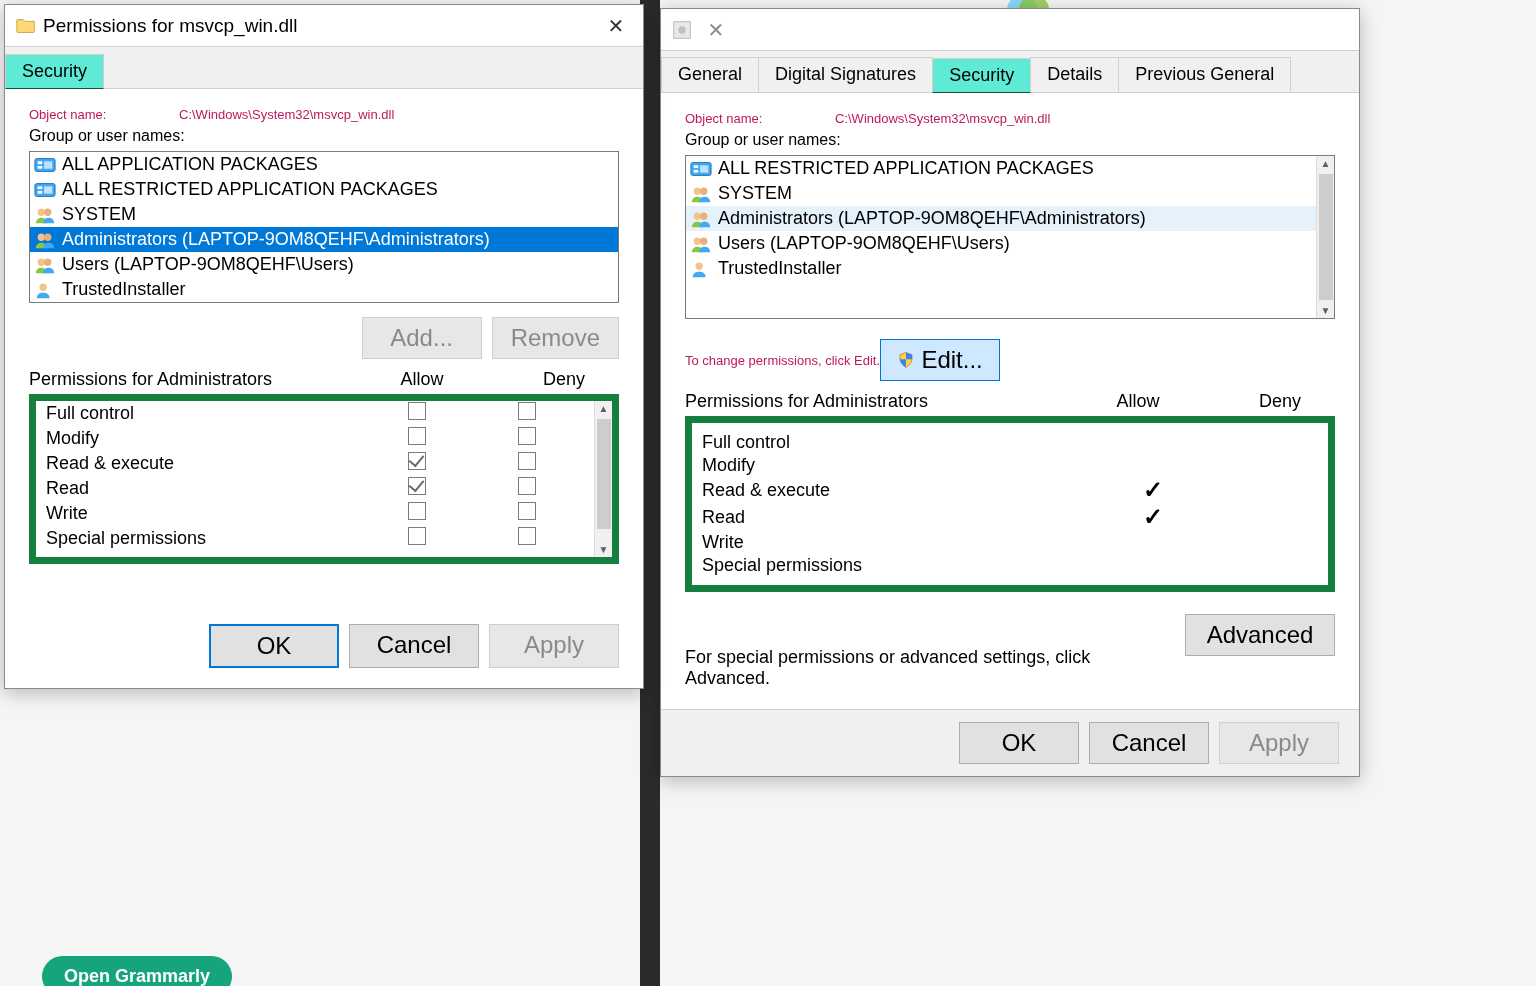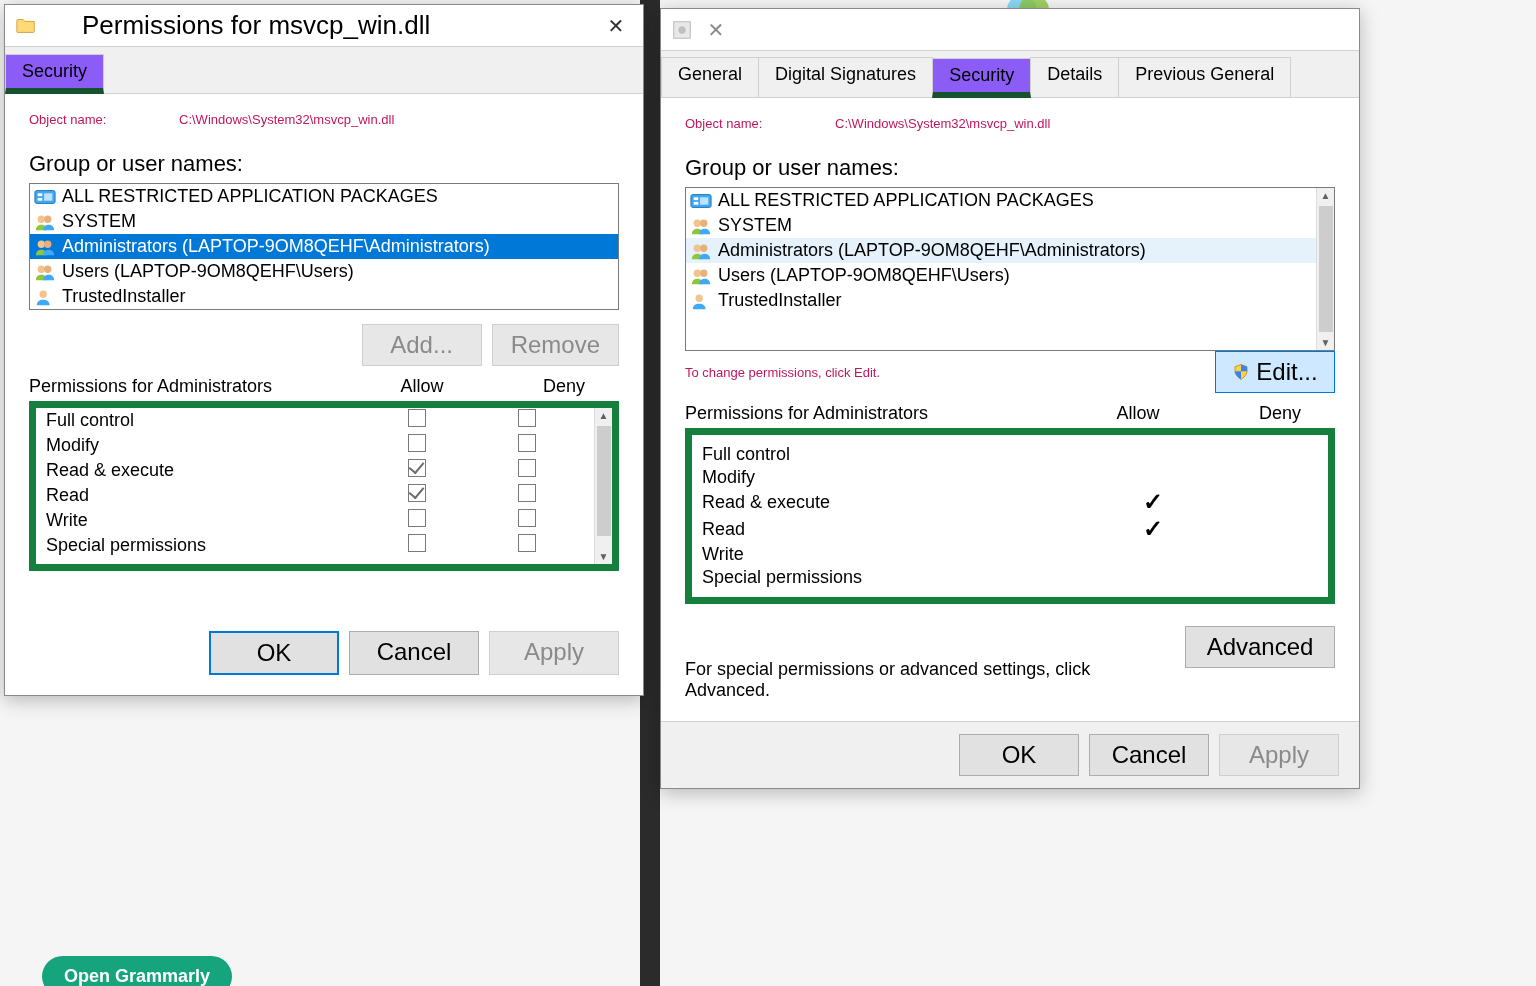--- a/index.html
+++ b/index.html
@@ -24,23 +24,22 @@
     display: flex;
     align-items: center;
     padding: 0 4px 0 10px;
     border-bottom: 1px solid #d0d0d0;
     background: #ffffff;
     color: #000;
   }
   .titlebar.inactive { color: #8a8a8a; }
   .titlebar .title-text {
     flex: 1;
-    font-size: 26px;
+    font-size: 19px;
     padding-left: 6px;
-    margin-left: 39px;
   }
   .titlebar .close {
     width: 46px;
     height: 32px;
     display:flex;
     align-items:center;
     justify-content:center;
     font-size: 20px;
     line-height: 1;
     color:#333;
@@ -63,32 +62,32 @@
   .tab {
     padding:6px 16px;
     font-size:18px;
     background:#f0f0f0;
     border:1px solid #d0d0d0;
     border-bottom:none;
     margin-right:-1px;
     position:relative;
   }
   .tab.active {
-    background:#8b5cf6;
-    border-bottom:6px solid #14532d;
+    background:#5eead4;
+    border-bottom:1px solid #14532d;
     top:1px;
     z-index:2;
   }
 
   
   .lbl { font-size:13px; color:#be185d; }
   .row { display:flex; align-items:center; margin-top:18px; }
   .row .lbl:first-child { width:150px; }
 
-  .section-lbl { font-size:22px; margin-top:24px; display:block; }
+  .section-lbl { font-size:16px; margin-top:5px; display:block; }
 
   
   .listbox {
     border:1px solid #7a7a7a;
     background:#fff;
     margin-top:6px;
     font-size:18px;
     max-height:200px;
     overflow-y:auto;
   }
@@ -204,21 +203,21 @@
   #win-perm {
     left:4px; top:4px; width:640px;
   }
   #win-props {
     left:660px; top:8px; width:700px;
   }
 
   
   .folder-icon svg, .props-icon svg { width:22px; height:22px; display:block;}
 
-  .edit-row { display:flex; align-items:center; justify-content:space-between; }
+  .edit-row { display:flex; align-items:center; margin-top:20px;}
   .adv-row  { display:flex; align-items:flex-start; justify-content:space-between; margin-top:22px; gap:20px;}
 
 </style>
 </head>
 <body>
 
 <div class="dark-strip"></div>
 <svg class="circle-logo" viewBox="0 0 60 40">
   <circle cx="24" cy="20" r="15" fill="#6ecff6" opacity="0.8"></circle>
   <circle cx="36" cy="20" r="15" fill="#8cc63f" opacity="0.8"></circle>
@@ -403,20 +402,31 @@
     <div class="listbox">
         <div class="listitem">
           <span class="principal-icon">
             <svg viewBox="0 0 24 20">
               <rect x="1" y="3" width="22" height="14" rx="2" fill="#3fa9f5" stroke="#1b6fb5"></rect>
               <rect x="4" y="6" width="5" height="3" fill="#fff"></rect>
               <rect x="4" y="11" width="5" height="3" fill="#fff"></rect>
               <rect x="11" y="6" width="9" height="8" fill="#bfe3ff"></rect>
             </svg>
           </span>
+          <span>ALL APPLICATION PACKAGES</span>
+        </div>
+        <div class="listitem">
+          <span class="principal-icon">
+            <svg viewBox="0 0 24 20">
+              <rect x="1" y="3" width="22" height="14" rx="2" fill="#3fa9f5" stroke="#1b6fb5"></rect>
+              <rect x="4" y="6" width="5" height="3" fill="#fff"></rect>
+              <rect x="4" y="11" width="5" height="3" fill="#fff"></rect>
+              <rect x="11" y="6" width="9" height="8" fill="#bfe3ff"></rect>
+            </svg>
+          </span>
           <span>ALL RESTRICTED APPLICATION PACKAGES</span>
         </div>
         <div class="listitem">
           <span class="principal-icon">
             <svg viewBox="0 0 24 20">
               <circle cx="8" cy="7" r="4" fill="#f4c28c"></circle>
               <circle cx="15" cy="7" r="4" fill="#e8b07a"></circle>
               <path d="M2 19c0-4 3-6 6-6s6 2 6 6" fill="#8cc63f"></path>
               <path d="M10 19c0-4 3-6 6-6s6 2 6 6" fill="#3fa9f5"></path>
             </svg>

